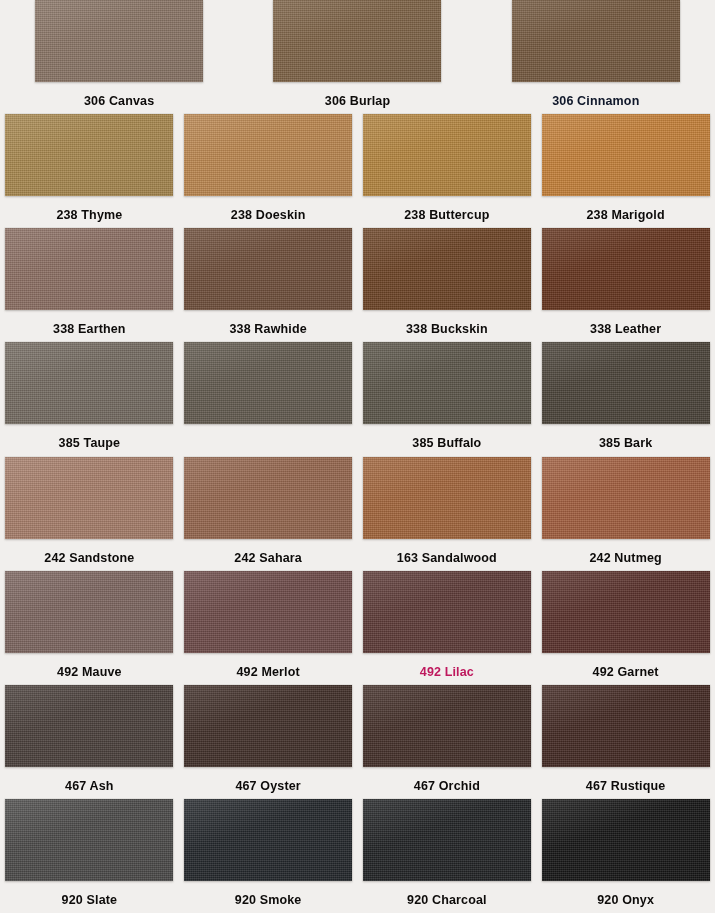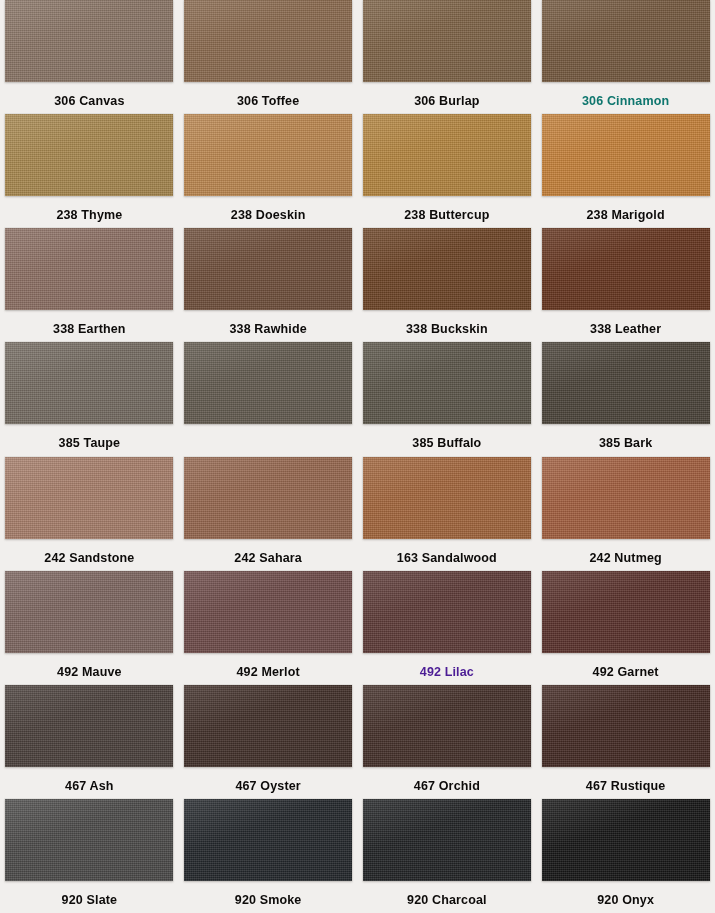--- a/index.html
+++ b/index.html
@@ -93,35 +93,29 @@
 <div id="swatch-chart" style="background: rgb(241, 239, 237);">
     <div class="swatch-row">
       <div class="swatch-cell">
         <div class="swatch-chip-wrap">
           <div class="swatch-chip" title="306 Canvas" style="background-color: rgb(138, 117, 102);"></div>
         </div>
         <div class="swatch-label" style="color: rgb(13, 11, 10);">306 Canvas</div>
       </div>
       <div class="swatch-cell">
         <div class="swatch-chip-wrap">
-          <div class="swatch-chip" title="306 Toffee" style="background-color: rgb(139, 106, 79);"></div>
-        </div>
-        <div class="swatch-label" style="color: rgb(13, 11, 10);">306 Toffee</div>
-      </div>
-      <div class="swatch-cell">
-        <div class="swatch-chip-wrap">
           <div class="swatch-chip" title="306 Burlap" style="background-color: rgb(126, 99, 71);"></div>
         </div>
         <div class="swatch-label" style="color: rgb(13, 11, 10);">306 Burlap</div>
       </div>
       <div class="swatch-cell">
         <div class="swatch-chip-wrap">
           <div class="swatch-chip" title="306 Cinnamon" style="background-color: rgb(117, 89, 63);"></div>
         </div>
-        <div class="swatch-label" style="color: #0f766e;">306 Cinnamon</div>
+        <div class="swatch-label" style="color: #0f172a;">306 Cinnamon</div>
       </div>
     </div>
     <div class="swatch-row">
       <div class="swatch-cell">
         <div class="swatch-chip-wrap">
           <div class="swatch-chip" title="238 Thyme" style="background-color: rgb(168, 136, 79);"></div>
         </div>
         <div class="swatch-label" style="color: rgb(13, 11, 10);">238 Thyme</div>
       </div>
       <div class="swatch-cell">
@@ -231,21 +225,21 @@
       <div class="swatch-cell">
         <div class="swatch-chip-wrap">
           <div class="swatch-chip" title="492 Merlot" style="background-color: rgb(110, 75, 73);"></div>
         </div>
         <div class="swatch-label" style="color: rgb(13, 11, 10);">492 Merlot</div>
       </div>
       <div class="swatch-cell">
         <div class="swatch-chip-wrap">
           <div class="swatch-chip" title="492 Lilac" style="background-color: rgb(94, 59, 56);"></div>
         </div>
-        <div class="swatch-label" style="color: #4c1d95; text-align: center;">492 Lilac</div>
+        <div class="swatch-label" style="color: #be185d; text-align: center;">492 Lilac</div>
       </div>
       <div class="swatch-cell">
         <div class="swatch-chip-wrap">
           <div class="swatch-chip" title="492 Garnet" style="background-color: rgb(90, 50, 44);"></div>
         </div>
         <div class="swatch-label" style="color: rgb(13, 11, 10);">492 Garnet</div>
       </div>
     </div>
     <div class="swatch-row">
       <div class="swatch-cell">

